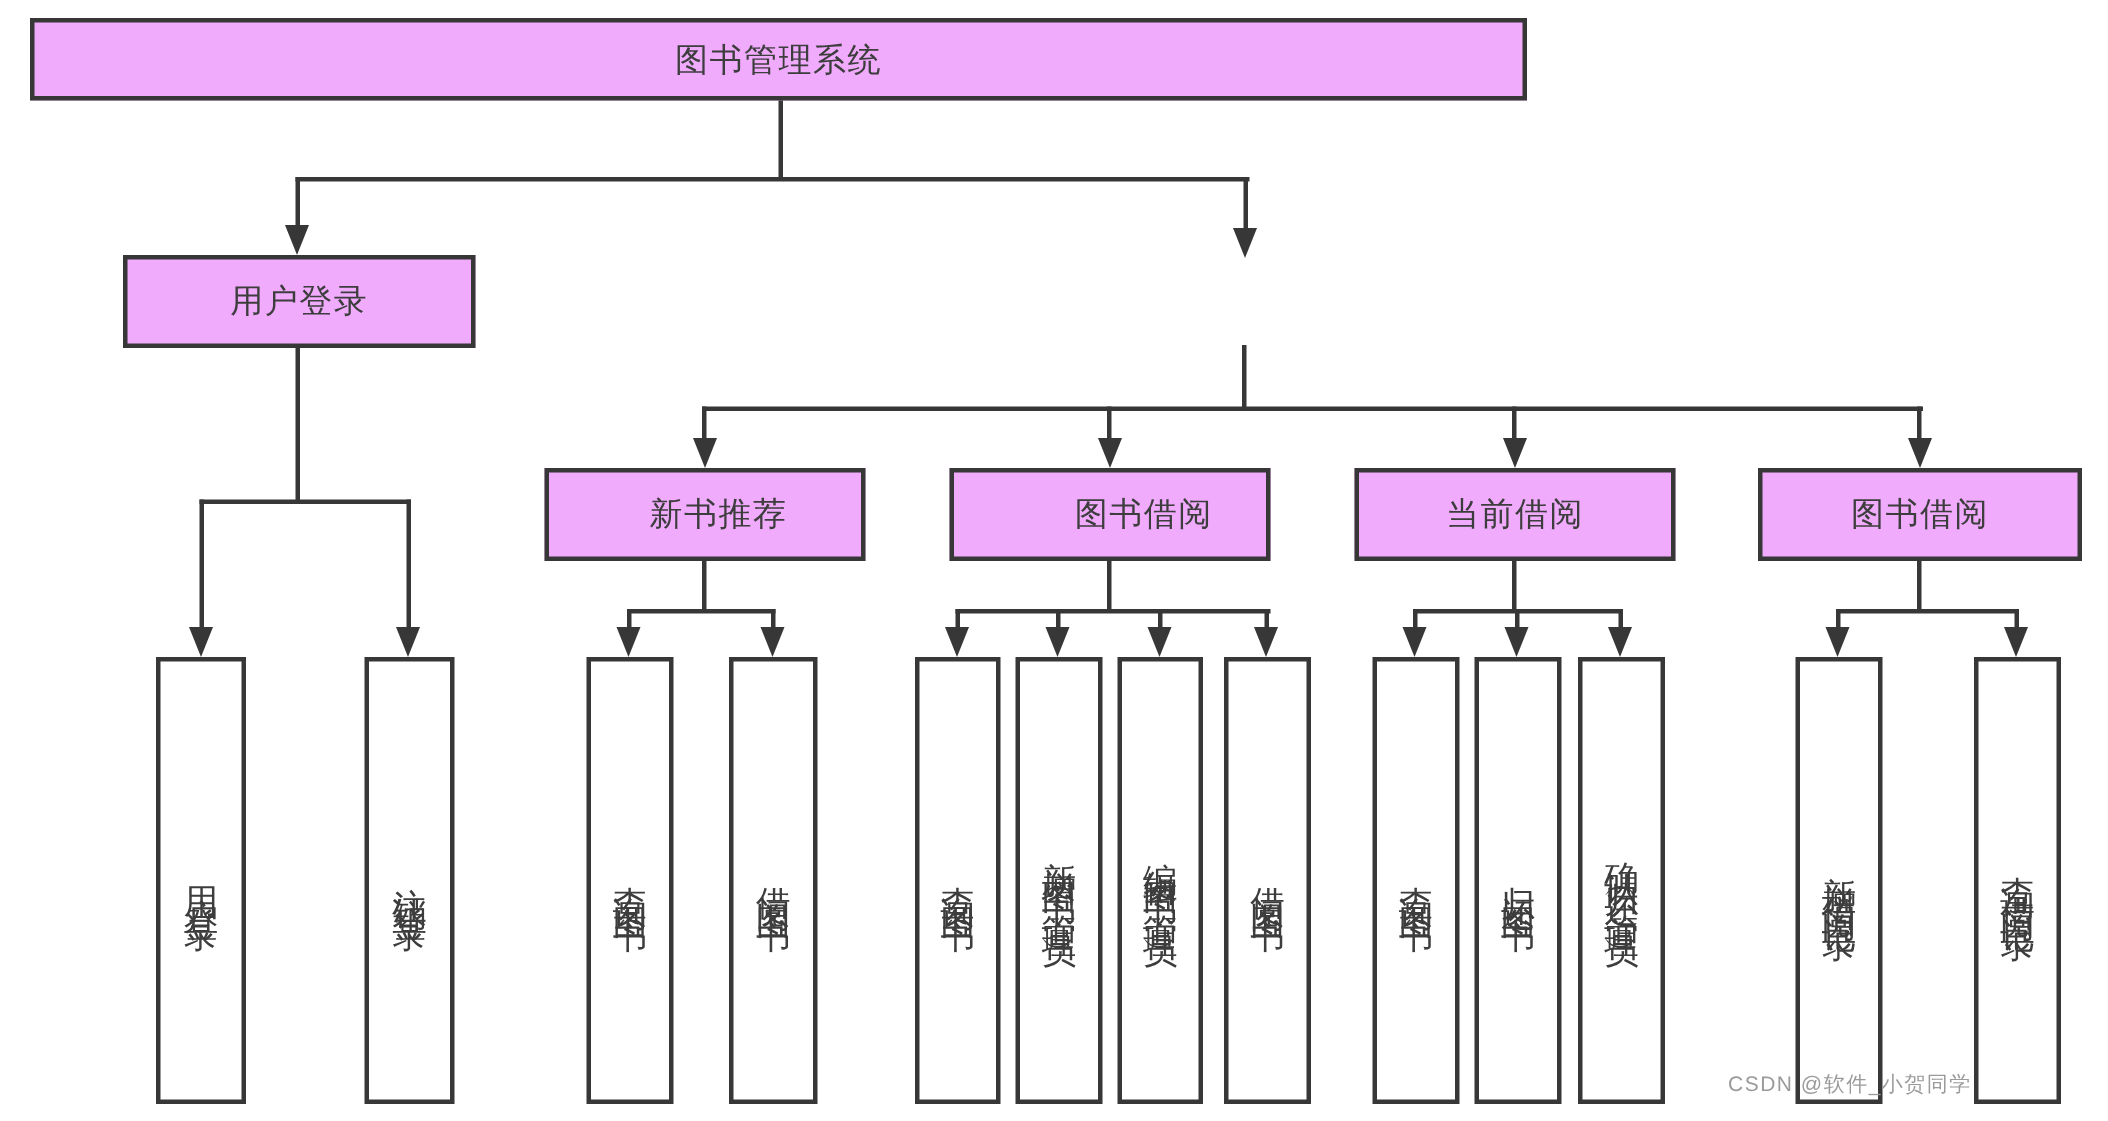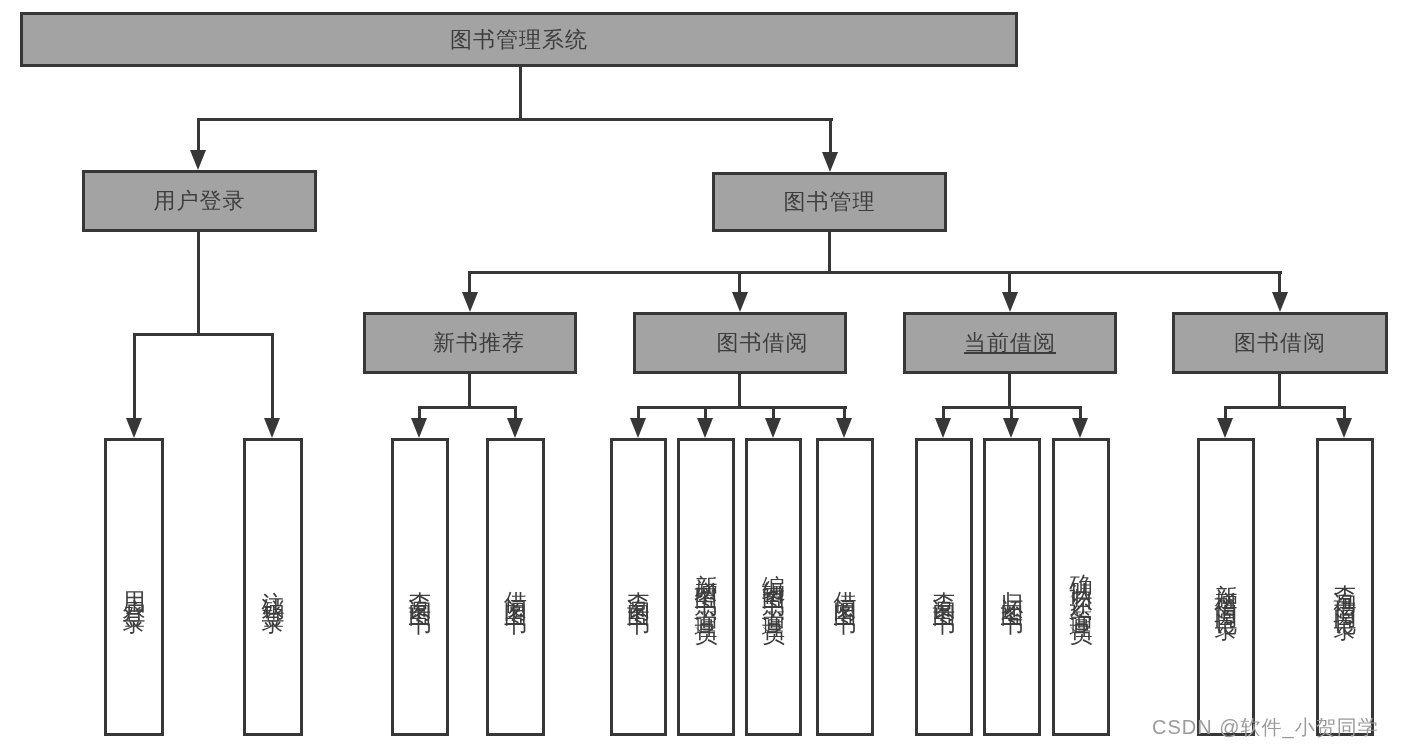--- a/index.html
+++ b/index.html
@@ -13,21 +13,21 @@
     position:relative;
     width:1405px;height:747px;
     background:var(--bg);
     font-family:"Liberation Sans",sans-serif;
     overflow:hidden;
   }
   .box{
     position:absolute;
     box-sizing:border-box;
     border:3px solid var(--line);
-    background:#a3a3a3;
+    background:#f0abfc;
     display:flex;align-items:center;justify-content:center;
     font-size:22px;color:var(--text);
     letter-spacing:1px;
     z-index:2;
   }
   .leaf{
     position:absolute;
     box-sizing:border-box;
     border:3px solid var(--line);
     background:#fff;
@@ -43,21 +43,21 @@
   .hline{position:absolute;height:3px;background:var(--line);z-index:1;}
   .arrow{
     position:absolute;width:0;height:0;
     border-left:8px solid transparent;
     border-right:8px solid transparent;
     border-top:20px solid var(--line);
     z-index:1;
   }
   .watermark{
     position:absolute;
-    font-size:20px;
+    font-size:14px;
     color:var(--wm);
     letter-spacing:1px;
     white-space:nowrap;
     z-index:5;
   }
 </style>
 </head>
 <body>
 
 <div id="canvas">
@@ -68,23 +68,20 @@
 
   <div class="vline" style="left:519px;top:65px;height:55px;"></div>
   <div class="hline" style="left:197px;top:118px;width:636px;"></div>
   <div class="vline" style="left:197px;top:118px;height:34px;"></div>
   <div class="arrow" style="left:190px;top:150px;"></div>
   <div class="vline" style="left:829px;top:118px;height:36px;"></div>
   <div class="arrow" style="left:822px;top:152px;"></div>
 
   <div class="box" style="left:82px;top:170px;width:235px;height:62px;">
     <span>用户登录</span>
-  </div>
-  <div class="box" style="left:712px;top:172px;width:235px;height:60px;">
-    <span>图书管理</span>
   </div>
 
   <div class="vline" style="left:197px;top:230px;height:105px;"></div>
   <div class="hline" style="left:133px;top:333px;width:141px;"></div>
   <div class="vline" style="left:133px;top:333px;height:85px;"></div>
   <div class="arrow" style="left:126px;top:418px;"></div>
   <div class="vline" style="left:271px;top:333px;height:85px;"></div>
   <div class="arrow" style="left:264px;top:418px;"></div>
 
   <div class="vline" style="left:828px;top:230px;height:44px;"></div>
@@ -97,21 +94,21 @@
   <div class="arrow" style="left:1002px;top:292px;"></div>
   <div class="vline" style="left:1278px;top:271px;height:22px;"></div>
   <div class="arrow" style="left:1272px;top:292px;"></div>
 
   <div class="box" style="left:363px;top:312px;width:214px;height:62px;padding-left:18px;">
     <span>新书推荐</span>
   </div>
   <div class="box" style="left:633px;top:312px;width:214px;height:62px;padding-left:45px;">
     <span>图书借阅</span>
   </div>
-  <div class="box" style="left:903px;top:312px;width:214px;height:62px;text-decoration:underline;">
+  <div class="box" style="left:903px;top:312px;width:214px;height:62px;">
     <span>当前借阅</span>
   </div>
   <div class="box" style="left:1172px;top:312px;width:216px;height:62px;">
     <span>图书借阅</span>
   </div>
 
   <div class="vline" style="left:468px;top:372px;height:36px;"></div>
   <div class="hline" style="left:418px;top:406px;width:99px;"></div>
   <div class="vline" style="left:418px;top:406px;height:14px;"></div>
   <div class="arrow" style="left:411px;top:418px;"></div>

